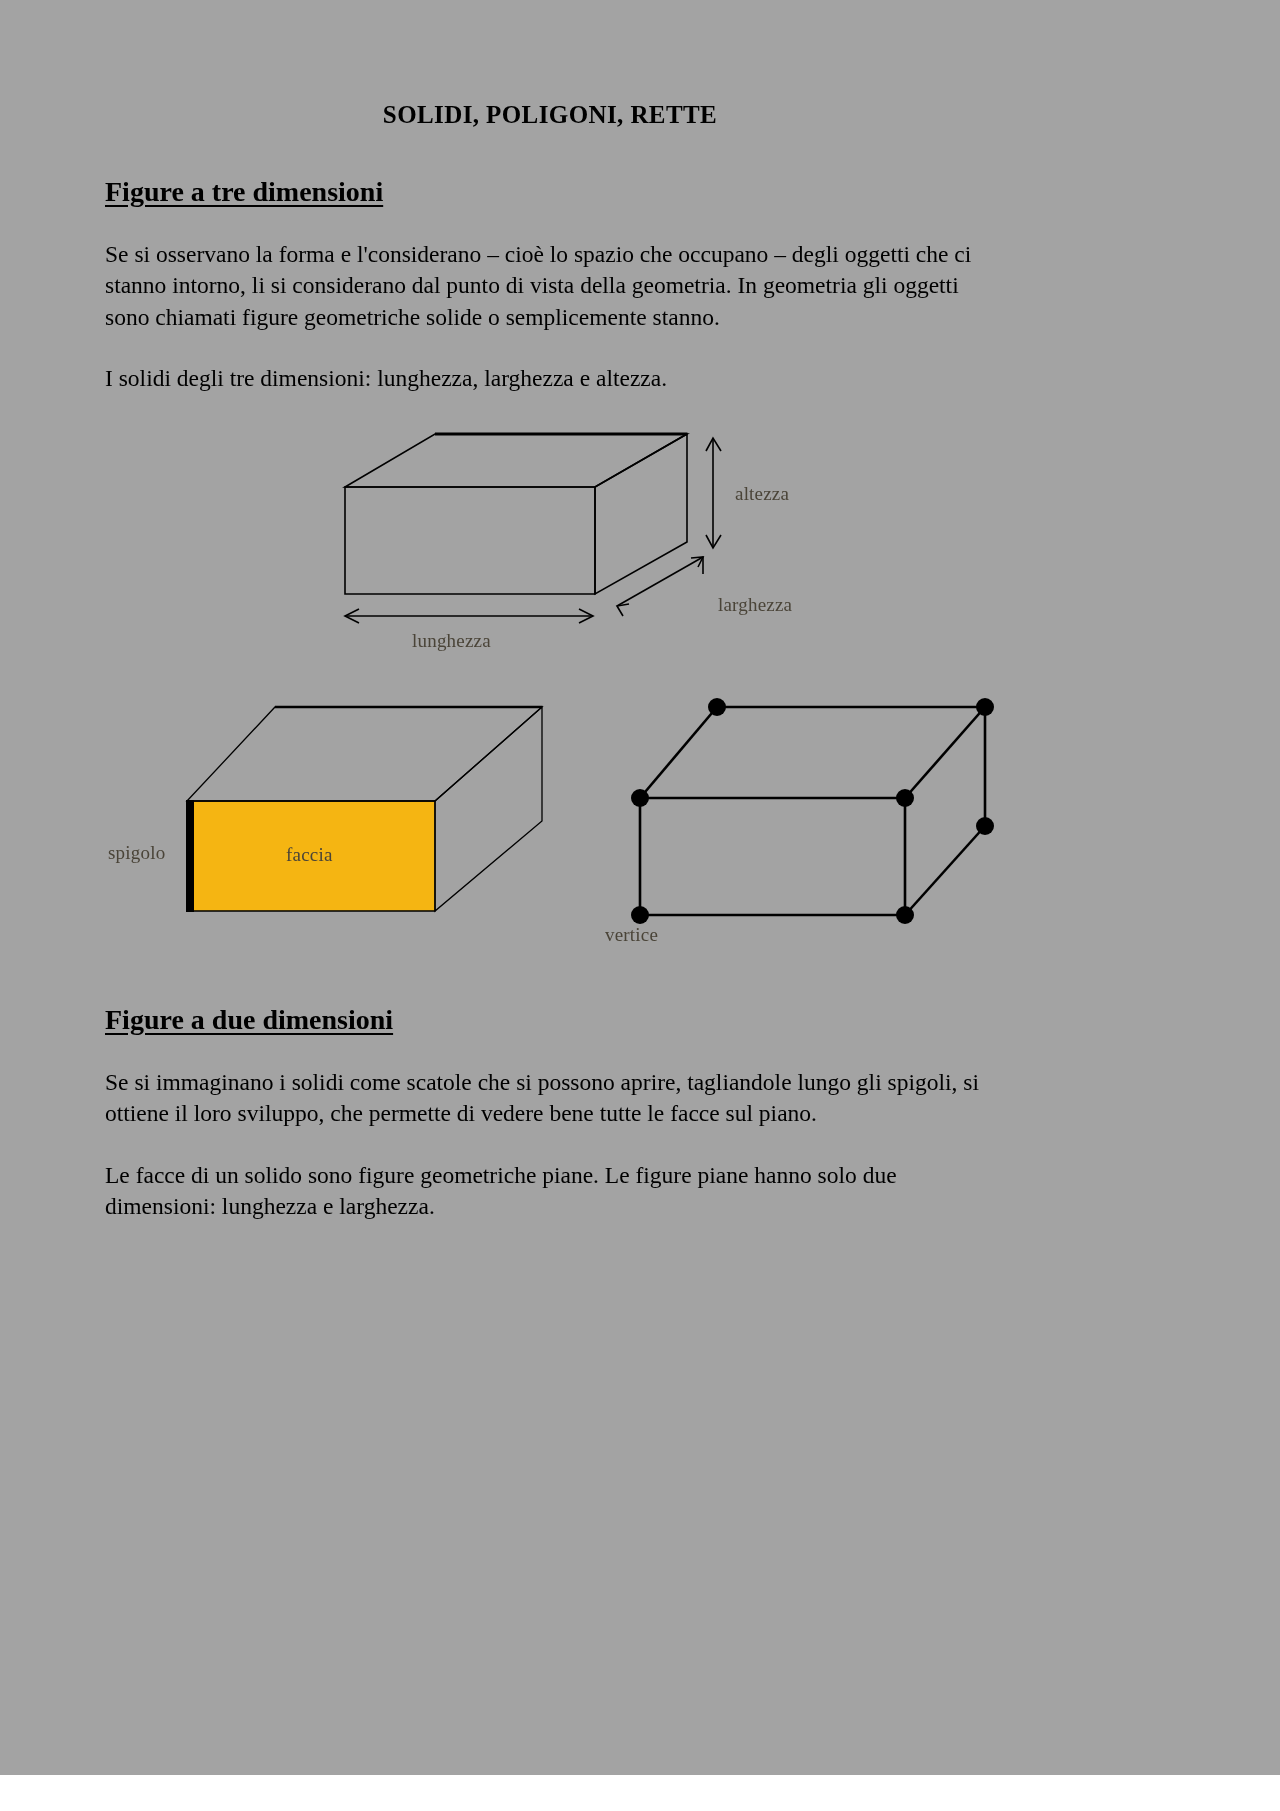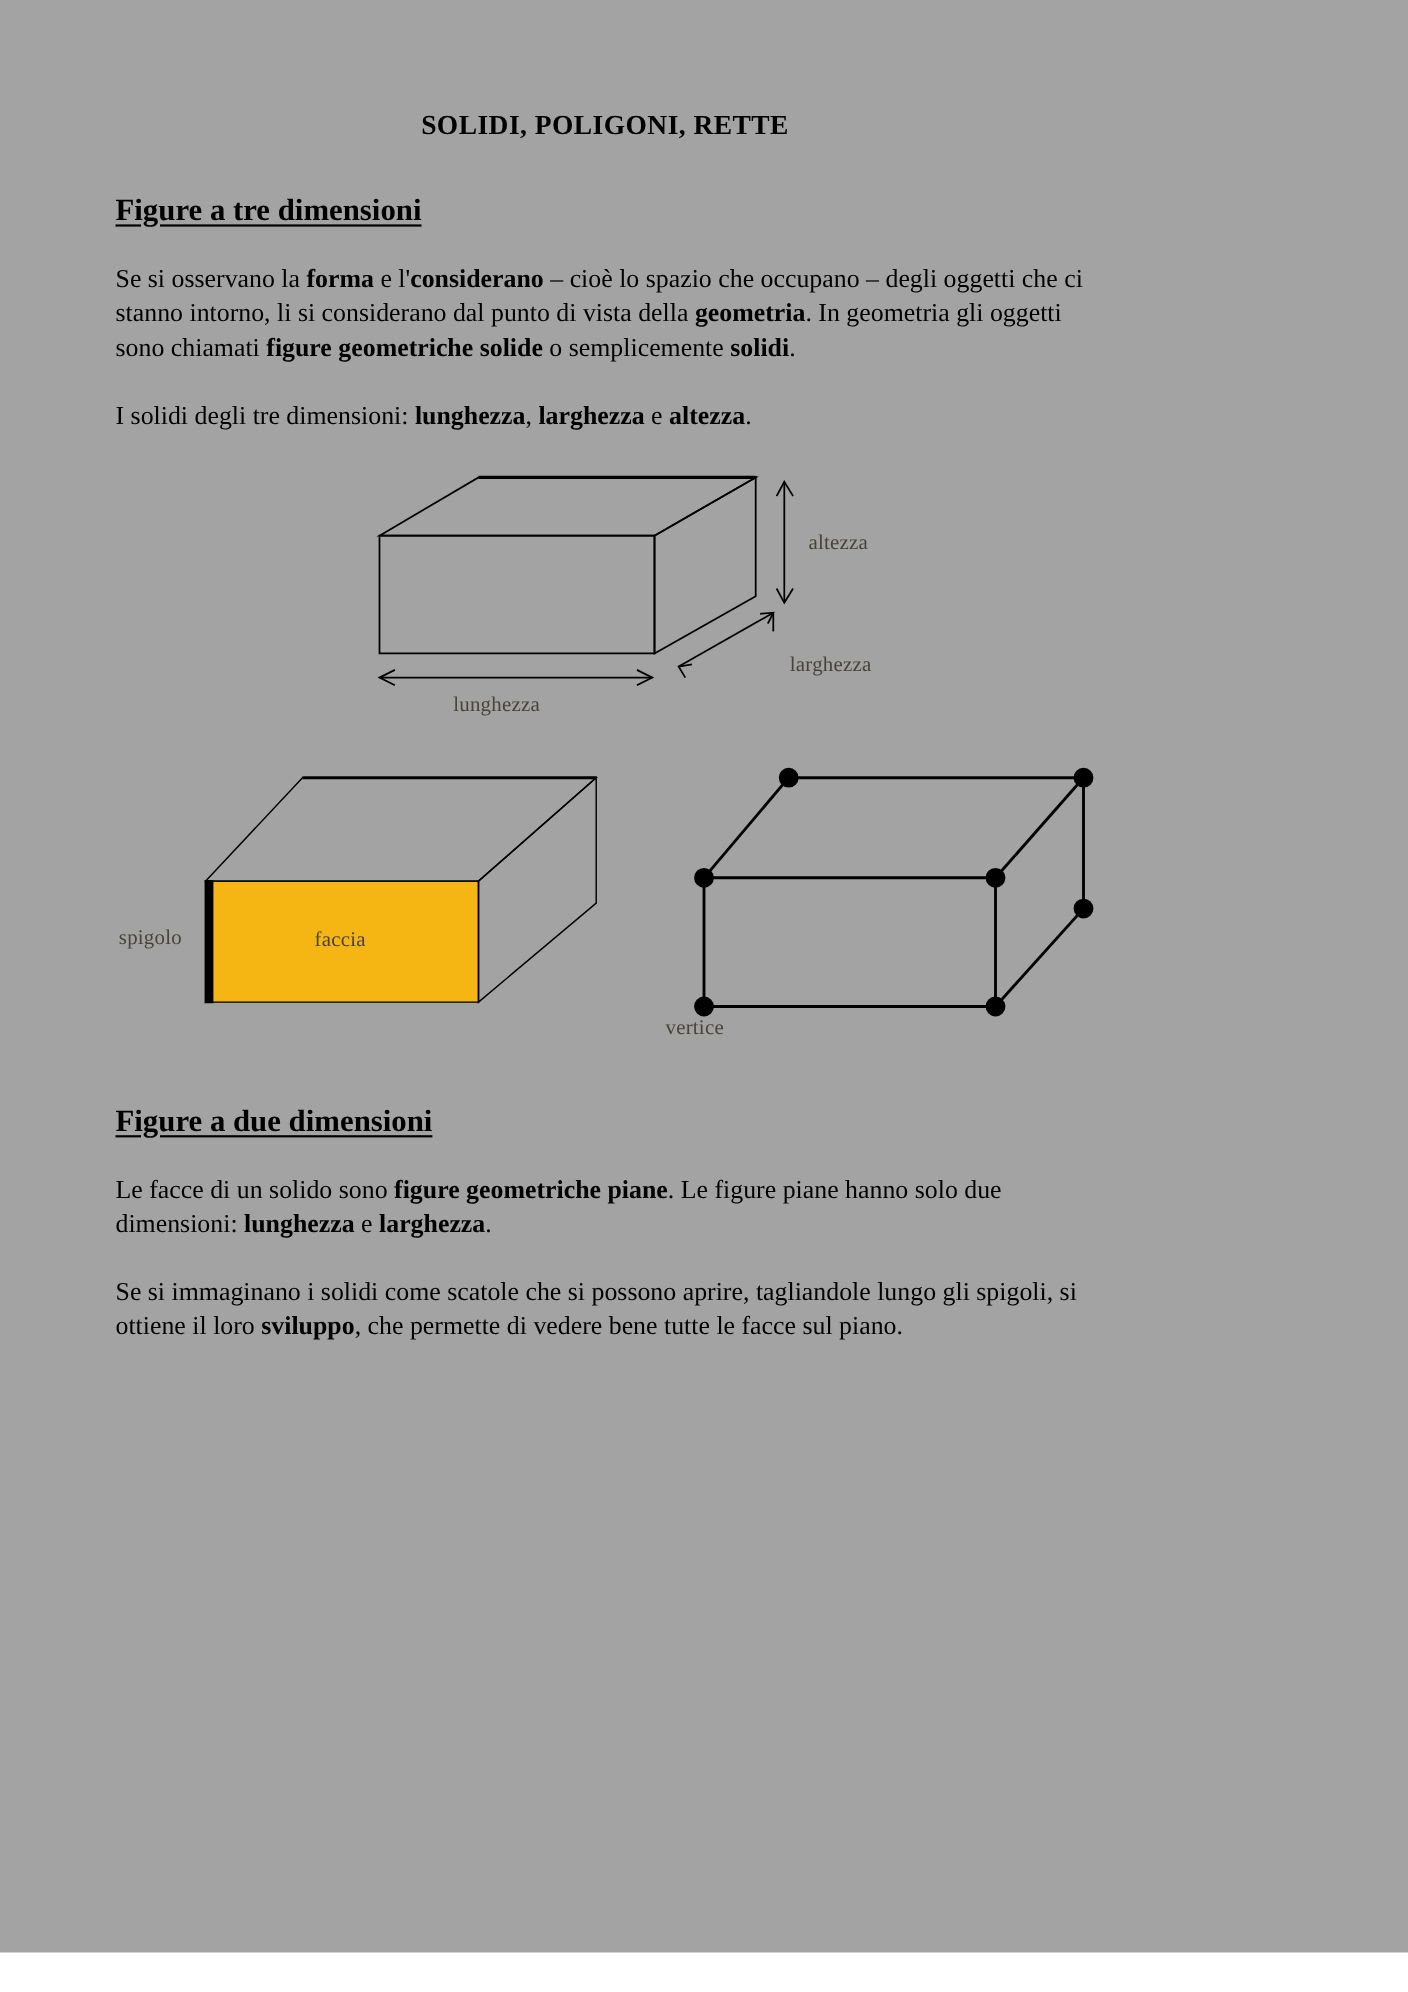--- a/index.html
+++ b/index.html
@@ -45,21 +45,21 @@
     text-underline-offset: 4px;
     margin: 0 0 30px 0;
     line-height: 1.25;
   }
   p.body {
     font-size: 23.5px;
     line-height: 1.33;
     margin: 0 0 30px 0;
     text-align: left;
   }
-  p.body b { font-weight: bold; }
+  p.body b { font-weight: normal; }
 
   
   .figure {
     position: relative;
     width: 890px;
   }
   .fig1 { height: 250px; margin: 8px 0 22px 0; }
   .fig2 { height: 262px; margin: 6px 0 24px 0; }
 
   .fig-label {
@@ -75,21 +75,21 @@
 </head>
 <body>
 
 <div class="page">
   <div class="content">
 
     <h1 class="doc-title">SOLIDI, POLIGONI, RETTE</h1>
 
     <h2 class="section-heading">Figure a tre dimensioni</h2>
 
-    <p class="body"><span>Se si osservano la </span><b>forma</b><span> e l'</span><b>considerano</b><span> – cioè lo spazio che occupano – degli oggetti che ci stanno intorno, li si considerano dal punto di vista della </span><b>geometria</b><span>. In geometria gli oggetti sono chiamati </span><b>figure geometriche solide</b><span> o semplicemente </span><b>solidi</b><span>.</span></p>
+    <p class="body"><span>Se si osservano la </span><b>forma</b><span> e l'</span><b>considerano</b><span> – cioè lo spazio che occupano – degli oggetti che ci stanno intorno, li si considerano dal punto di vista della </span><b>geometria</b><span>. In geometria gli oggetti sono chiamati </span><b>figure geometriche solide</b><span> o semplicemente </span><b>stanno</b><span>.</span></p>
 
     <p class="body"><span>I solidi degli tre dimensioni: </span><b>lunghezza</b><span>, </span><b>larghezza</b><span> e </span><b>altezza</b><span>.</span></p>
 
     <div class="figure fig1">
       <svg width="890" height="250" viewBox="0 0 890 250">
 
         <g fill="none" stroke="#000000" stroke-width="1.6">
 
           <path d="M 240 63 L 240 170 L 490 170 L 490 63 Z"></path>
 
@@ -171,18 +171,18 @@
         </g>
       </svg>
 
       <span class="fig-label" style="left:3px; top:146px;">spigolo</span>
       <span class="fig-label" style="left:181px; top:148px;">faccia</span>
       <span class="fig-label" style="left:500px; top:228px;">vertice</span>
     </div>
 
     <h2 class="section-heading" style="margin-top:44px;">Figure a due dimensioni</h2>
 
+    <p class="body"><span>Se si immaginano i solidi come scatole che si possono aprire, tagliandole lungo gli spigoli, si ottiene il loro </span><b>sviluppo</b><span>, che permette di vedere bene tutte le facce sul piano.</span></p>
+
     <p class="body"><span>Le facce di un solido sono </span><b>figure geometriche piane</b><span>. Le figure piane hanno solo due dimensioni: </span><b>lunghezza</b><span> e </span><b>larghezza</b><span>.</span></p>
-
-    <p class="body"><span>Se si immaginano i solidi come scatole che si possono aprire, tagliandole lungo gli spigoli, si ottiene il loro </span><b>sviluppo</b><span>, che permette di vedere bene tutte le facce sul piano.</span></p>
 
   </div>
 </div>
 
 </body></html>

